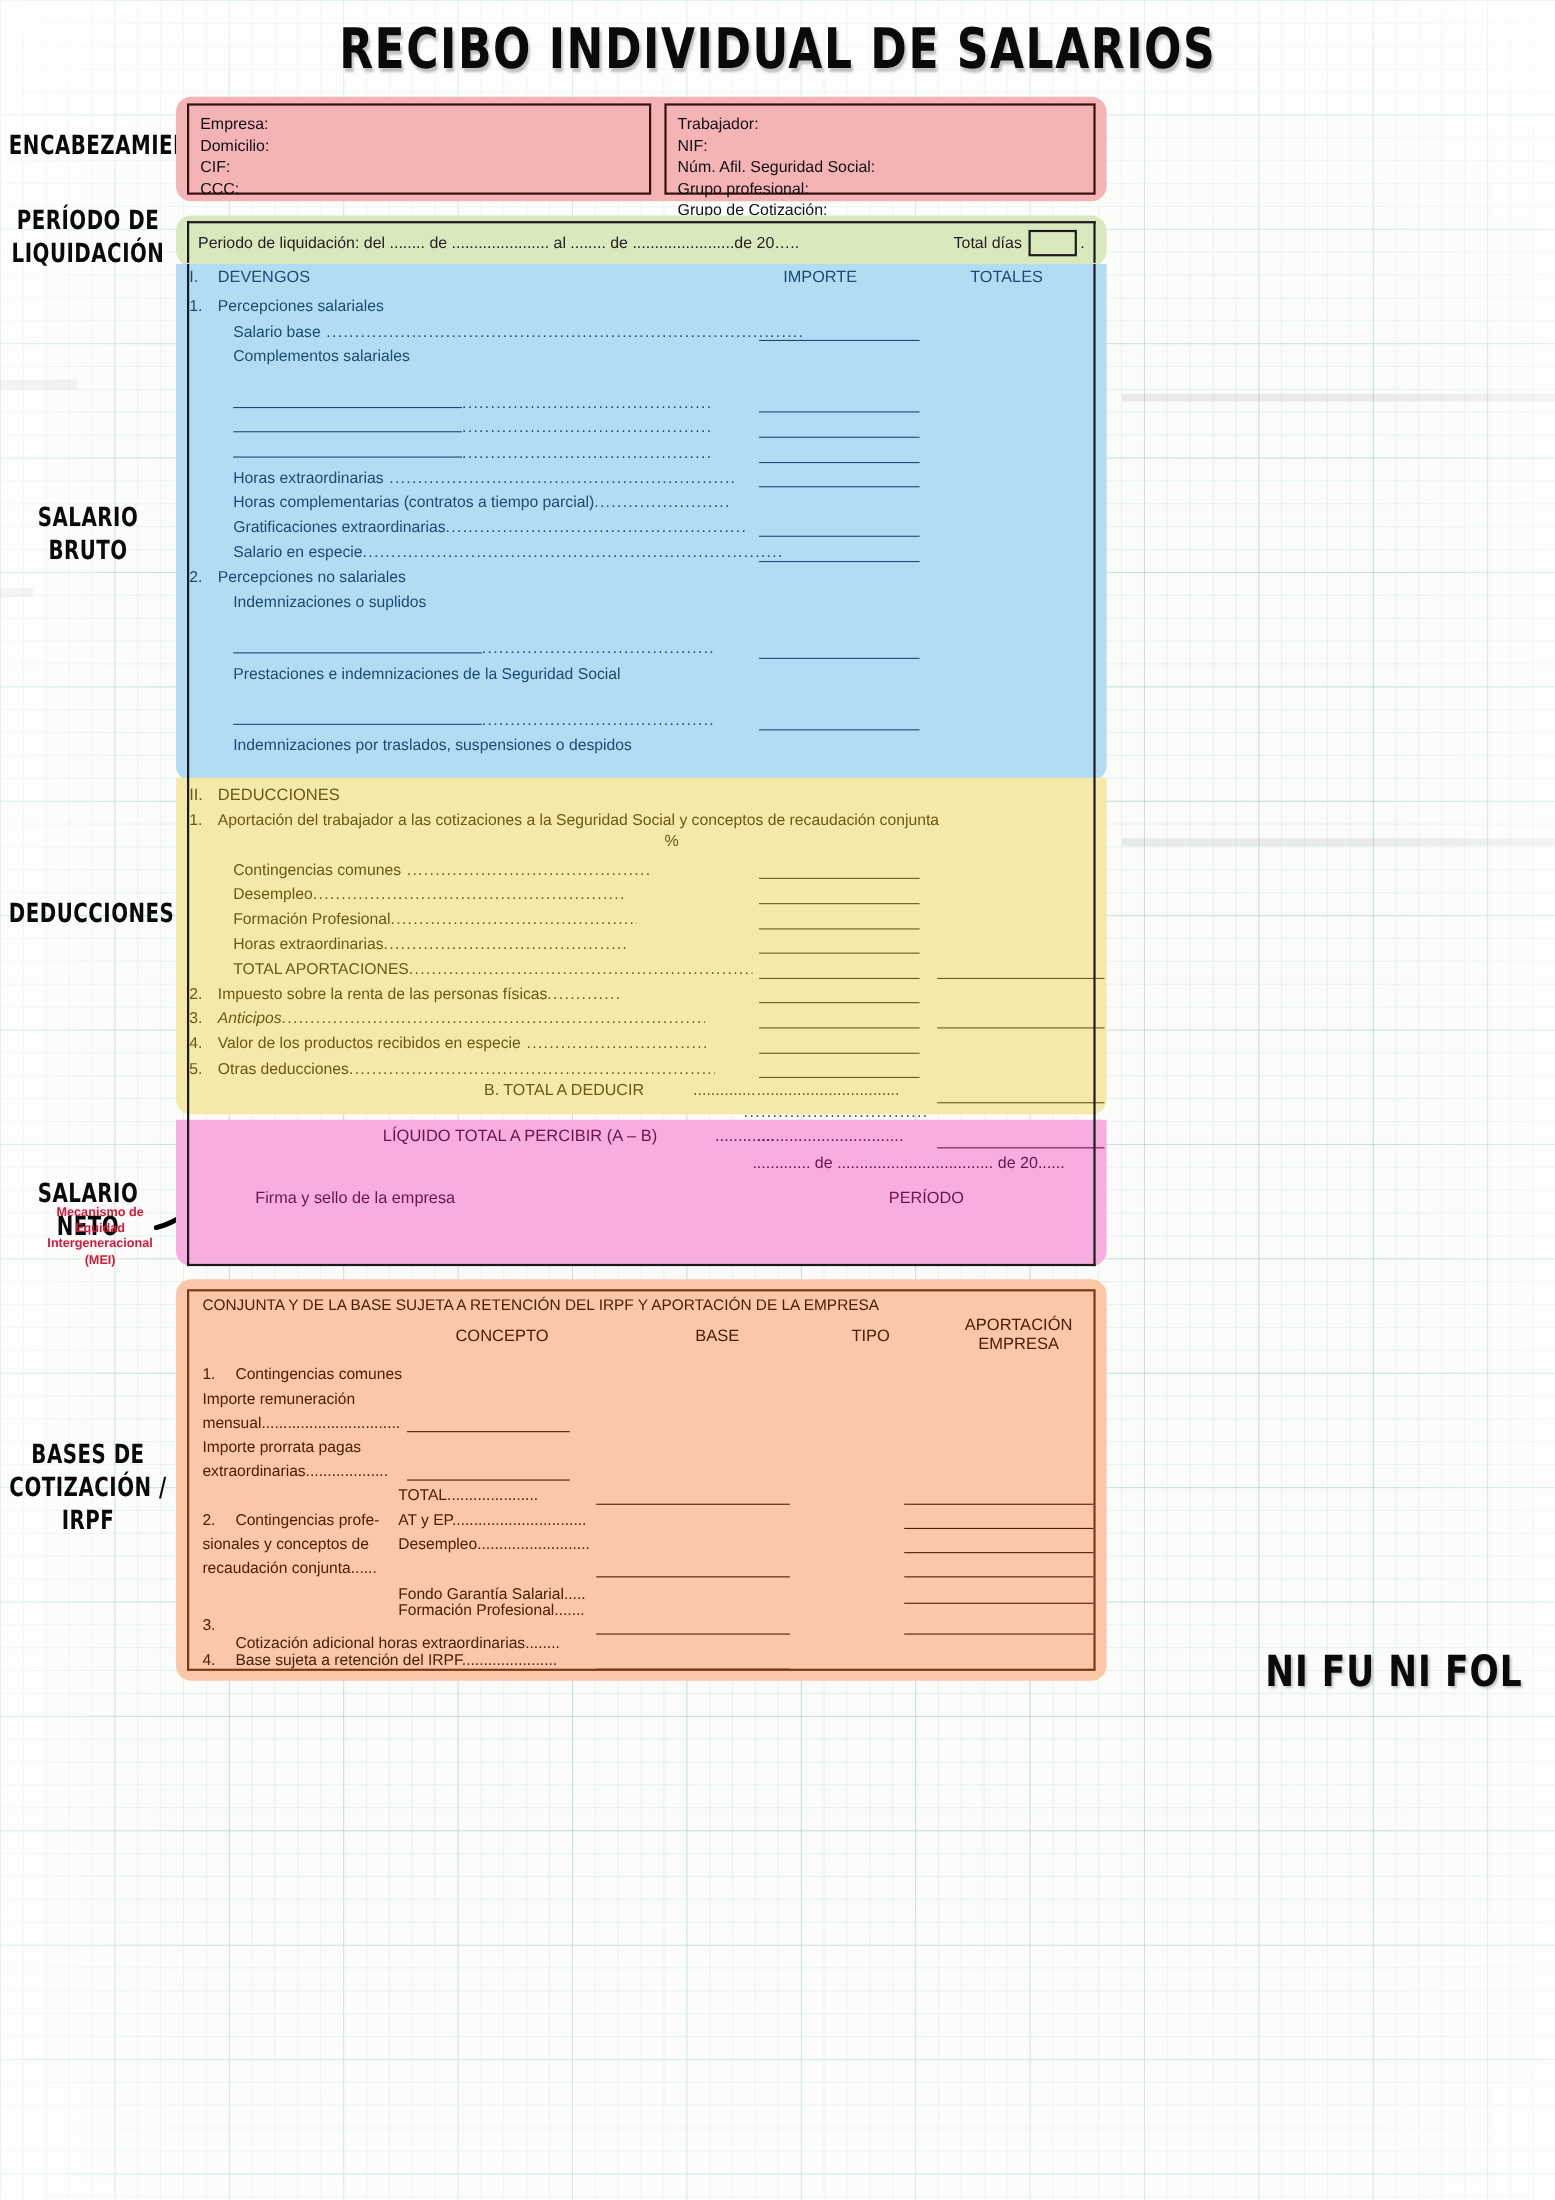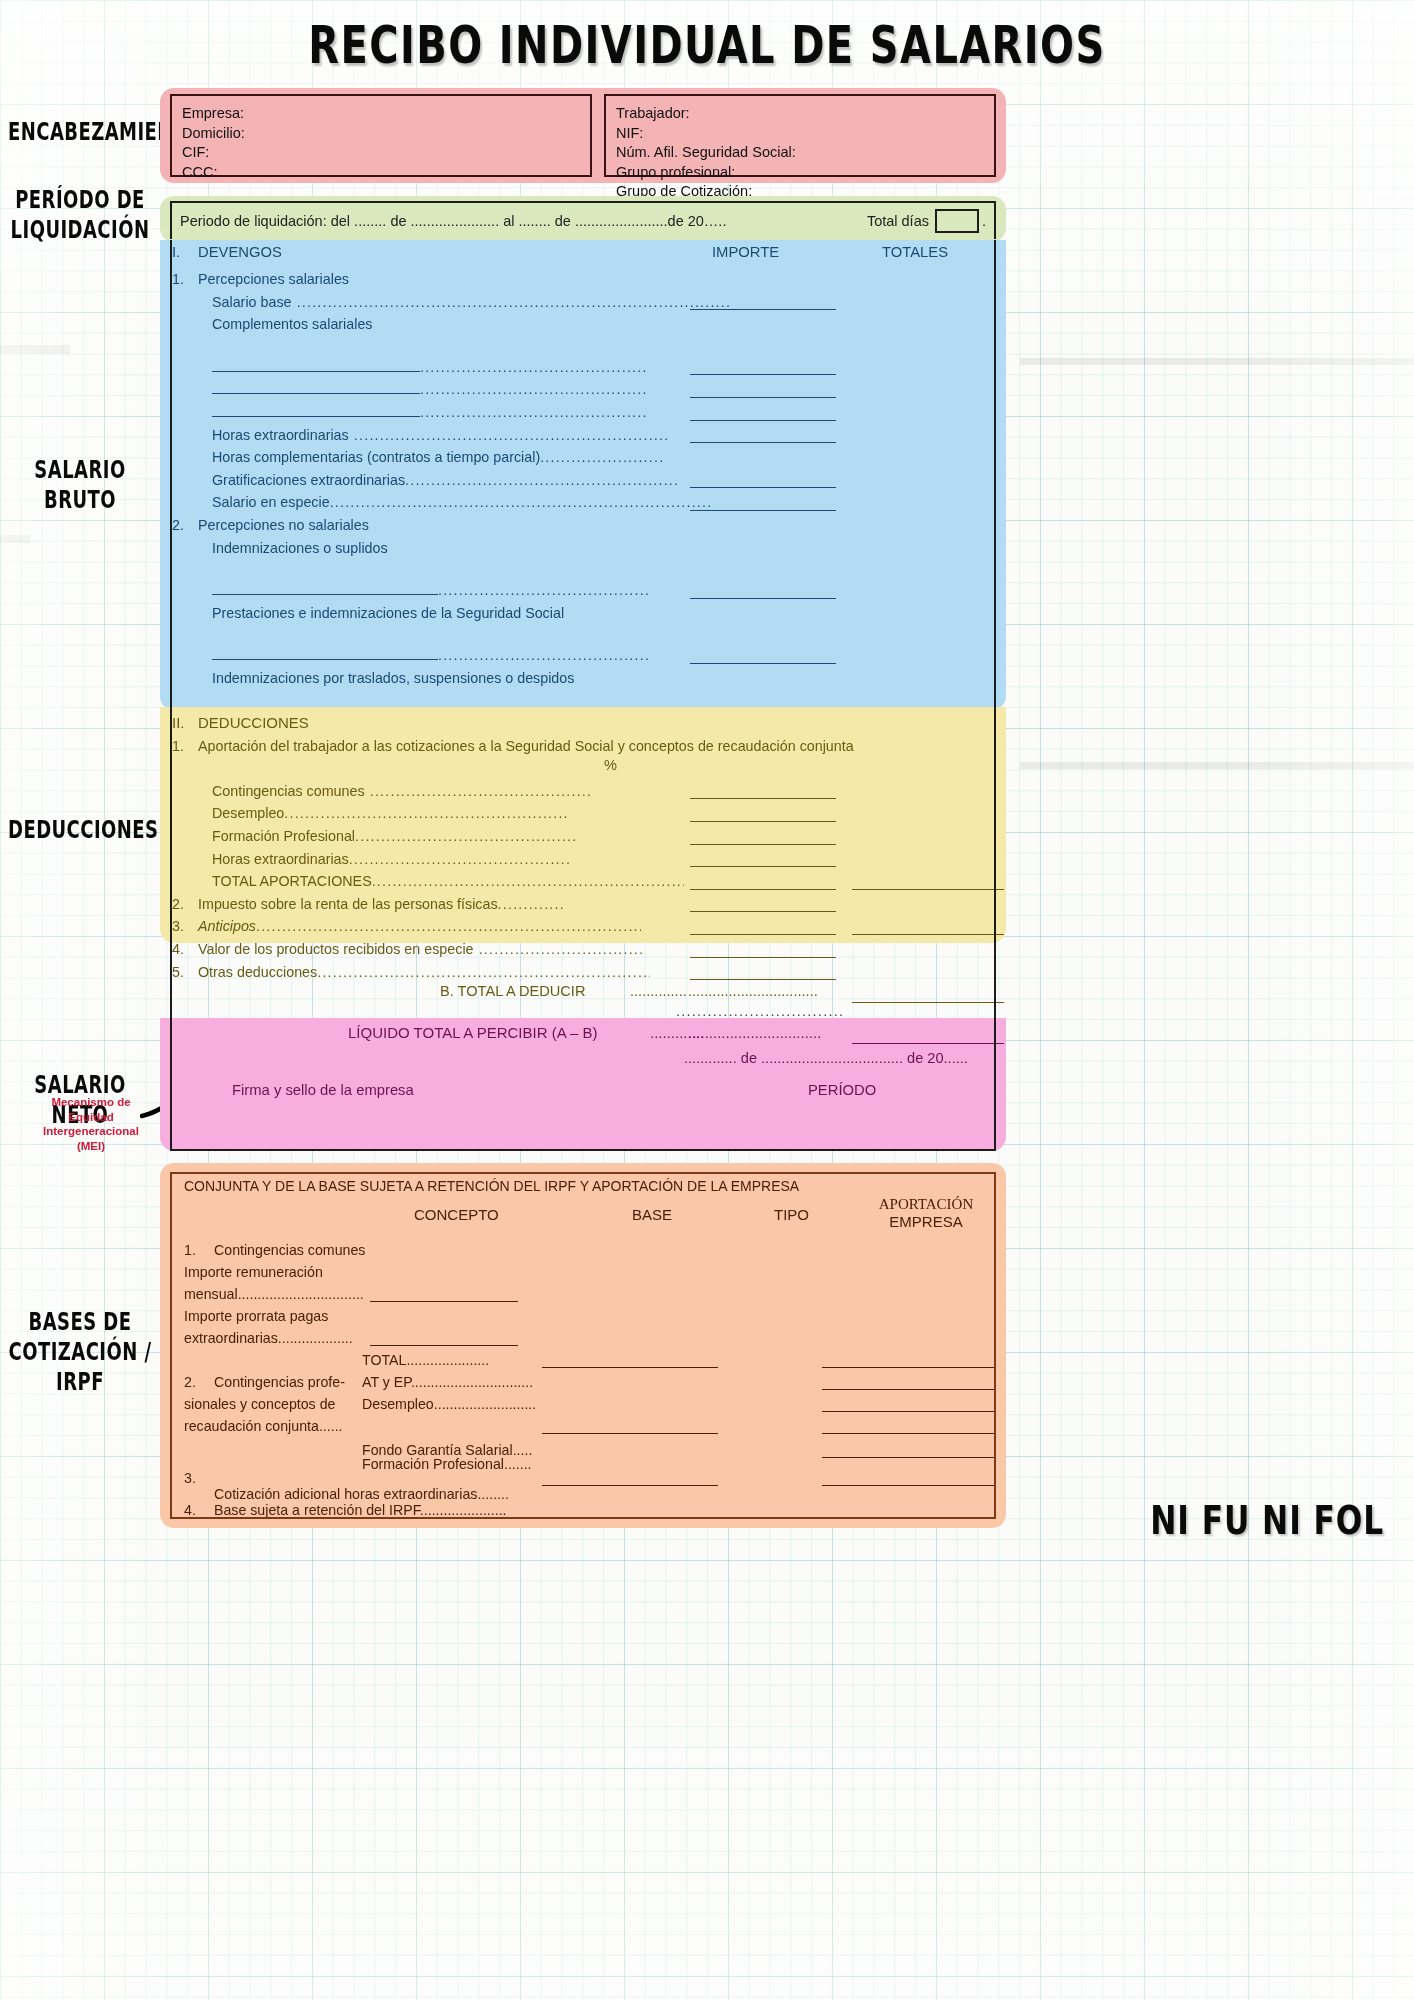--- a/index.html
+++ b/index.html
@@ -137,21 +137,21 @@
   
   #band-devengos {
     top: 240px;
     height: 470px;
     background: #b2dcf4;
     border-radius: 0 0 14px 14px;
   }
   
   #band-deducciones {
     top: 707px;
-    height: 236px;
+    height: 306px;
     background: #f4e9a8;
     border-radius: 0 0 14px 14px;
   }
   
   #band-neto {
     top: 1018px;
     height: 133px;
     background: #f7aede;
     border-radius: 0 0 14px 14px;
   }
@@ -594,21 +594,21 @@
   <div class="sec-body" style="padding:14px 10px 0 10px;">
     <div id="bases-intro">
       <div>CONJUNTA Y DE LA BASE SUJETA A RETENCIÓN DEL IRPF Y APORTACIÓN DE LA EMPRESA</div>
     </div>
 
     <div class="bases-head">
       <span class="bh" style="left:232px;">CONCEPTO</span>
       <span class="bh" style="left:450px;">BASE</span>
       <span class="bh" style="left:592px;">TIPO</span>
       <span class="bh" style="left:678px;top:0;text-align:center;width:132px;">
-        <span style="display:block;font-family:Liberation Serif, serif;">APORTACIÓN</span>
+        <span style="display:block;">APORTACIÓN</span>
         <span style="display:block;">EMPRESA</span>
       </span>
     </div>
 
     <div style="position:relative;height:200px;">
 
       <span class="bcell" style="left:2px;top:0;font-size:14.2px;">1.</span>
       <span class="bcell" style="left:32px;top:0;font-size:14.2px;">Contingencias comunes</span>
 
       <span class="bcell" style="left:2px;top:22px;font-size:14.2px;">Importe remuneración</span>

